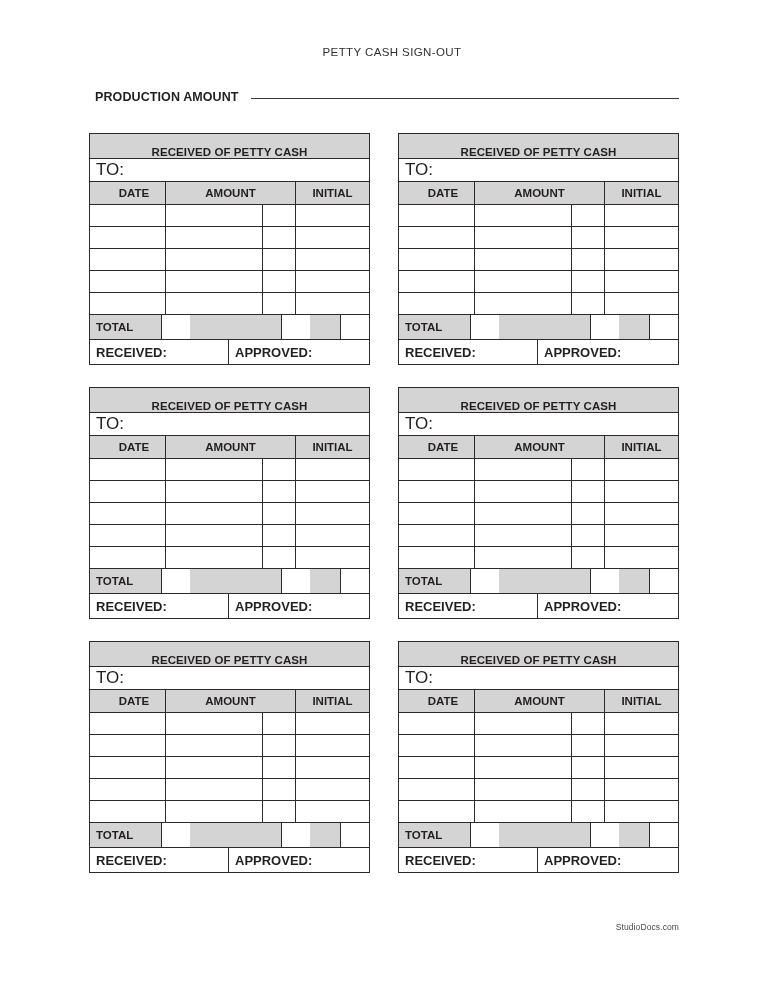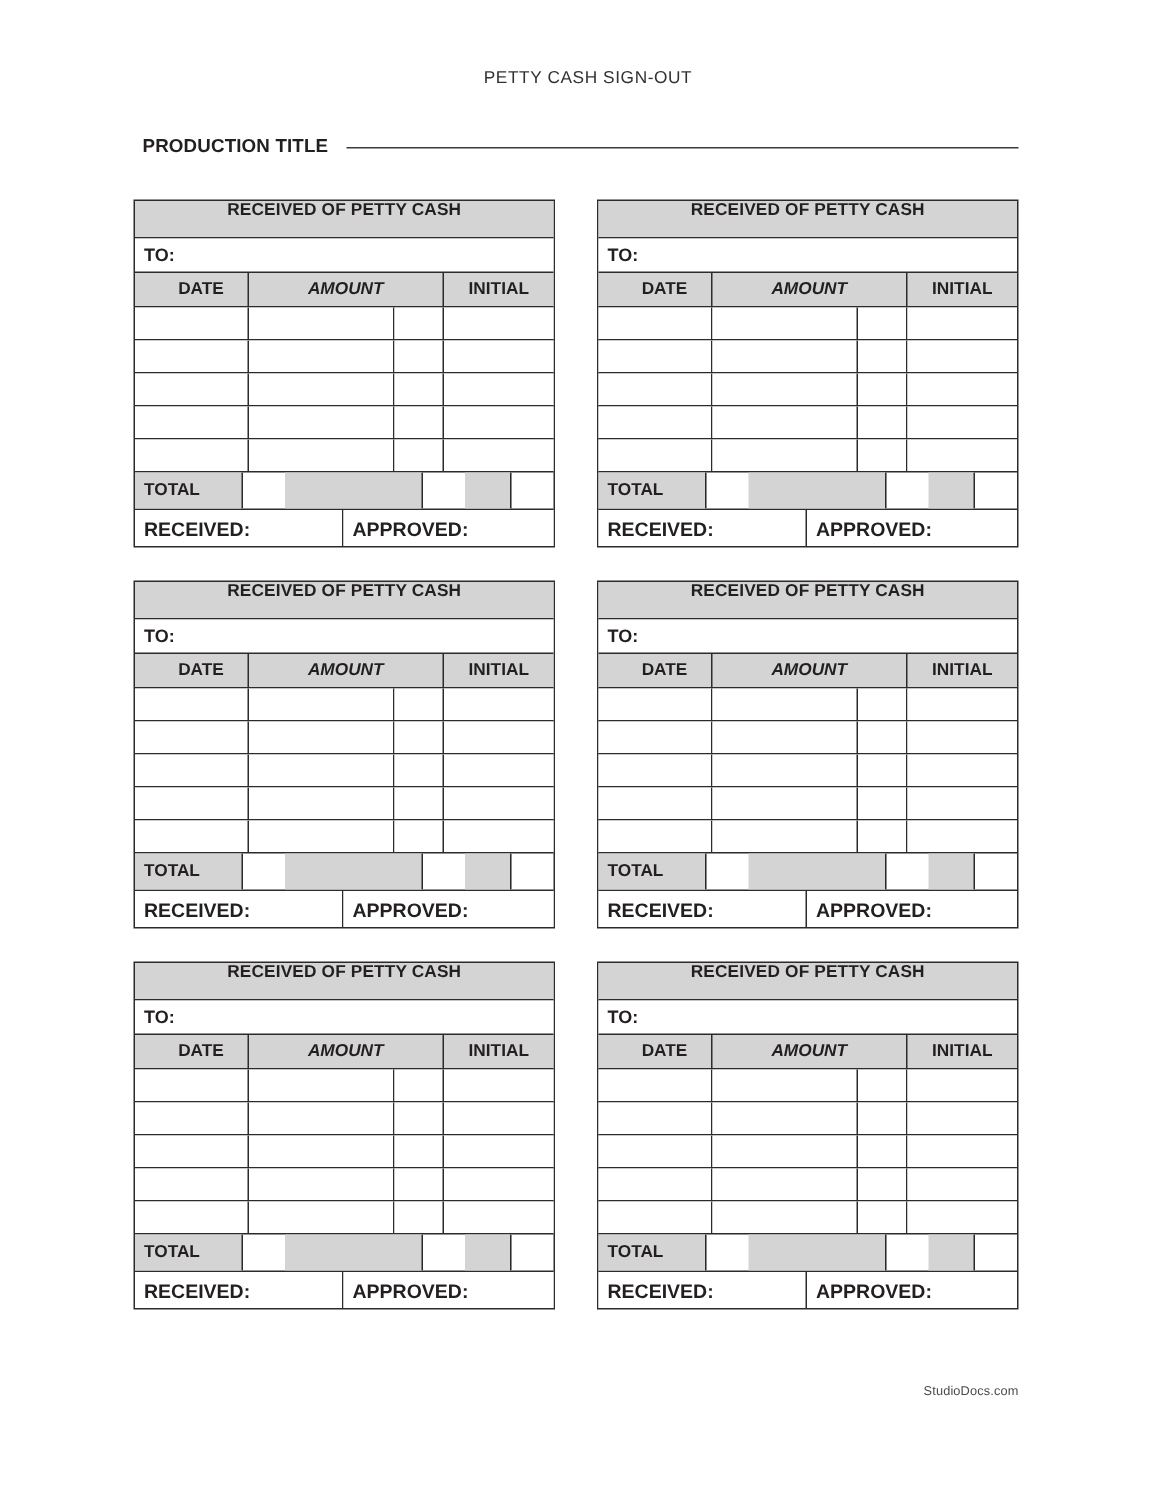--- a/index.html
+++ b/index.html
@@ -74,39 +74,39 @@
   .v-row {
     display: flex;
     box-sizing: border-box;
   }
 
   
   .v-title {
     height: 25px;
     background: #d4d4d4;
     border-bottom: 1.6px solid #2b2b2b;
-    align-items: flex-start;
+    align-items: flex-end;
     justify-content: center;
   }
   .v-title span {
     font-size: 11.5px;
     font-weight: bold;
     letter-spacing: 0.1px;
   }
 
   
   .v-to {
     height: 23px;
     background: #ffffff;
     border-bottom: 1.6px solid #2b2b2b;
     align-items: center;
   }
   .v-to span {
-    font-size: 12px;
-    font-weight: bold;
+    font-size: 17px;
+    font-weight: normal;
     padding-left: 6px;
   }
 
   
   .v-head {
     height: 23px;
     background: #d4d4d4;
     border-bottom: 1.6px solid #2b2b2b;
   }
   .v-head .cell {
@@ -149,21 +149,21 @@
     background: #ffffff;
   }
 
   
   .c-date    { width: 76px;  border-right: 1.6px solid #2b2b2b; padding-left: 13px; }
   .c-amount  { width: 97px;  border-right: 1.4px solid #2b2b2b; }
   .c-amount2 { width: 33px;  border-right: 1.6px solid #2b2b2b; }
   .c-initial { flex: 1; text-align: center; }
 
   
-  .c-amount-span { width: 130px; border-right: 1.6px solid #2b2b2b; font-style: italic; }
+  .c-amount-span { width: 130px; border-right: 1.6px solid #2b2b2b; }
 
   
   .v-foot {
     height: 24px;
   }
   .v-foot .cell {
     display: flex;
     align-items: center;
     font-size: 13px;
     font-weight: bold;
@@ -190,21 +190,21 @@
     color: #4a4a4a;
     letter-spacing: 0.1px;
   }
 </style>
 </head>
 <body>
 
 <div class="doc-title">PETTY CASH SIGN-OUT</div>
 
 <div class="production-row">
-  <span class="production-label">PRODUCTION TITLE</span>
+  <span class="production-label">PRODUCTION AMOUNT</span>
   <span class="production-rule"></span>
 </div>
 
 <div class="grid">
     <div class="voucher">
       <div class="v-row v-title">
         <span>RECEIVED OF PETTY CASH</span>
       </div>
       <div class="v-row v-to">
         <span>TO:</span>

